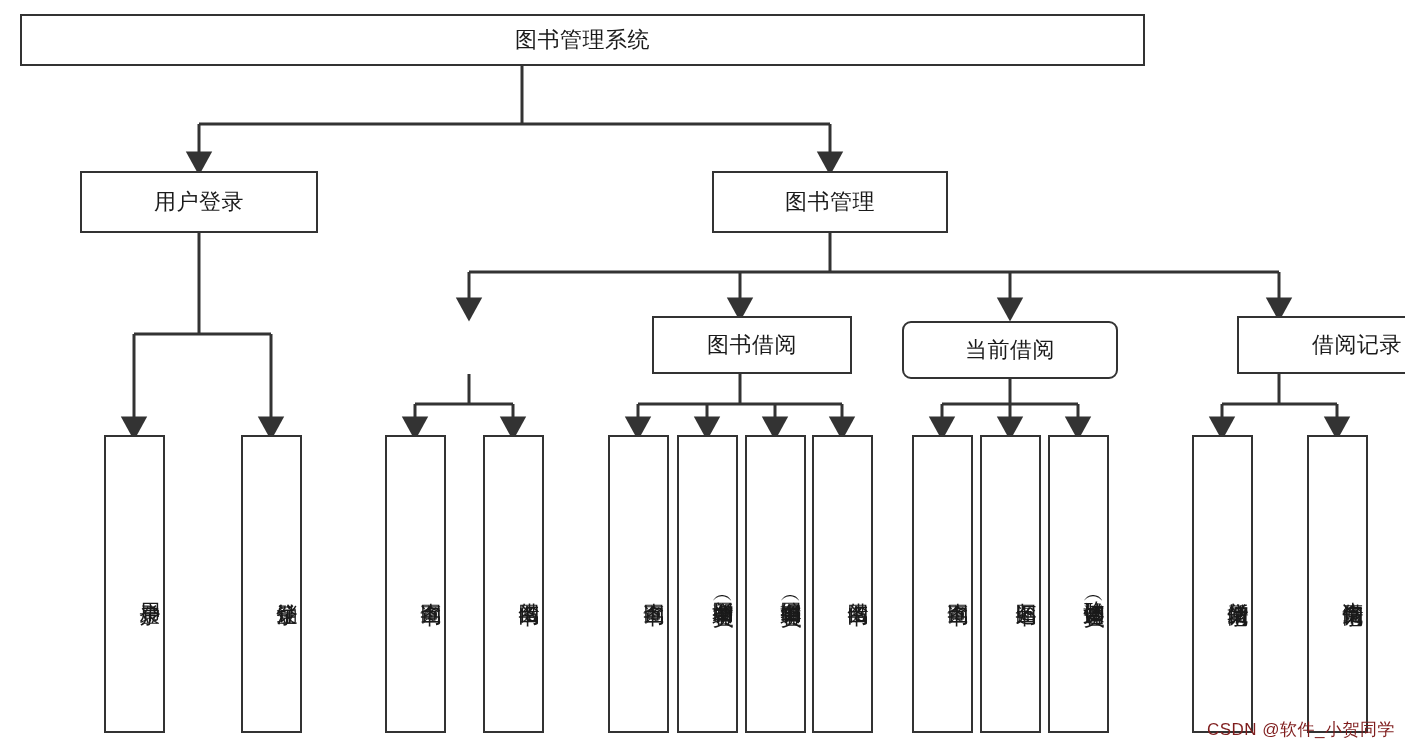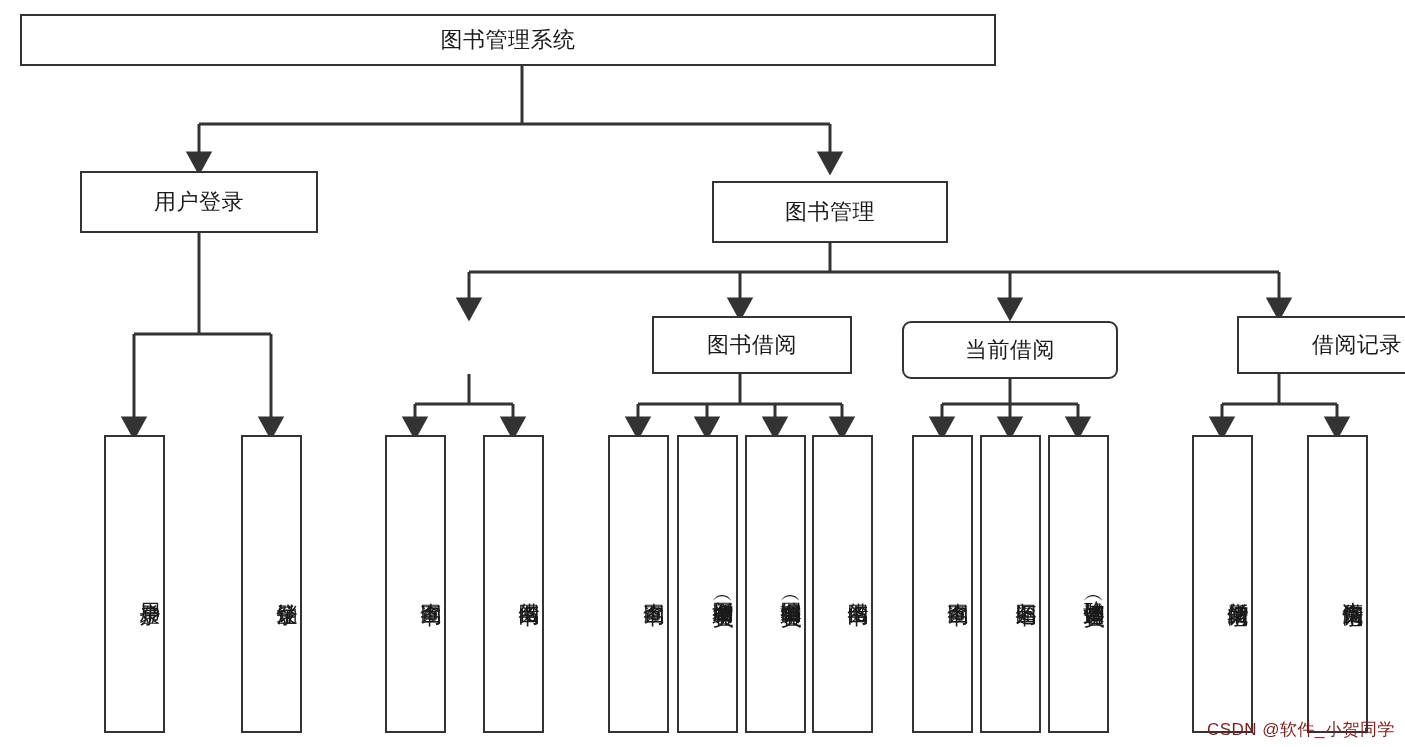--- a/index.html
+++ b/index.html
@@ -110,24 +110,24 @@
       <path d="M1010,404 L1010,428" marker-end="url(#arw)"></path>
       <path d="M1078,404 L1078,428" marker-end="url(#arw)"></path>
 
       <path d="M1279,374 L1279,404"></path>
       <path d="M1222,404 L1337,404"></path>
       <path d="M1222,404 L1222,428" marker-end="url(#arw)"></path>
       <path d="M1337,404 L1337,428" marker-end="url(#arw)"></path>
     </g>
   </svg>
 
-  <div class="node h" style="left:20px;top:14px;width:976px;height:52px;">图书管理系统</div>
+  <div class="node h" style="left:20px;top:14px;width:1125px;height:52px;">图书管理系统</div>
 
   <div class="node h" style="left:80px;top:171px;width:238px;height:62px;">用户登录</div>
-  <div class="node h" style="left:712px;top:171px;width:236px;height:62px;margin-top:10px;">图书管理</div>
+  <div class="node h" style="left:712px;top:171px;width:236px;height:62px;">图书管理</div>
 
   <div class="node h" style="left:652px;top:316px;width:200px;height:58px;">图书借阅</div>
   <div class="node h" style="left:902px;top:321px;width:216px;height:58px;border-radius:9px;">当前借阅</div>
   <div class="node h" style="left:1237px;top:316px;width:240px;height:58px;">借阅记录</div>
 
   <div class="node v" style="left:104px;top:435px;width:61px;height:298px;">
     <span>用户登录</span>
   </div>
   <div class="node v" style="left:241px;top:435px;width:61px;height:298px;">
     <span>注销登录</span>

